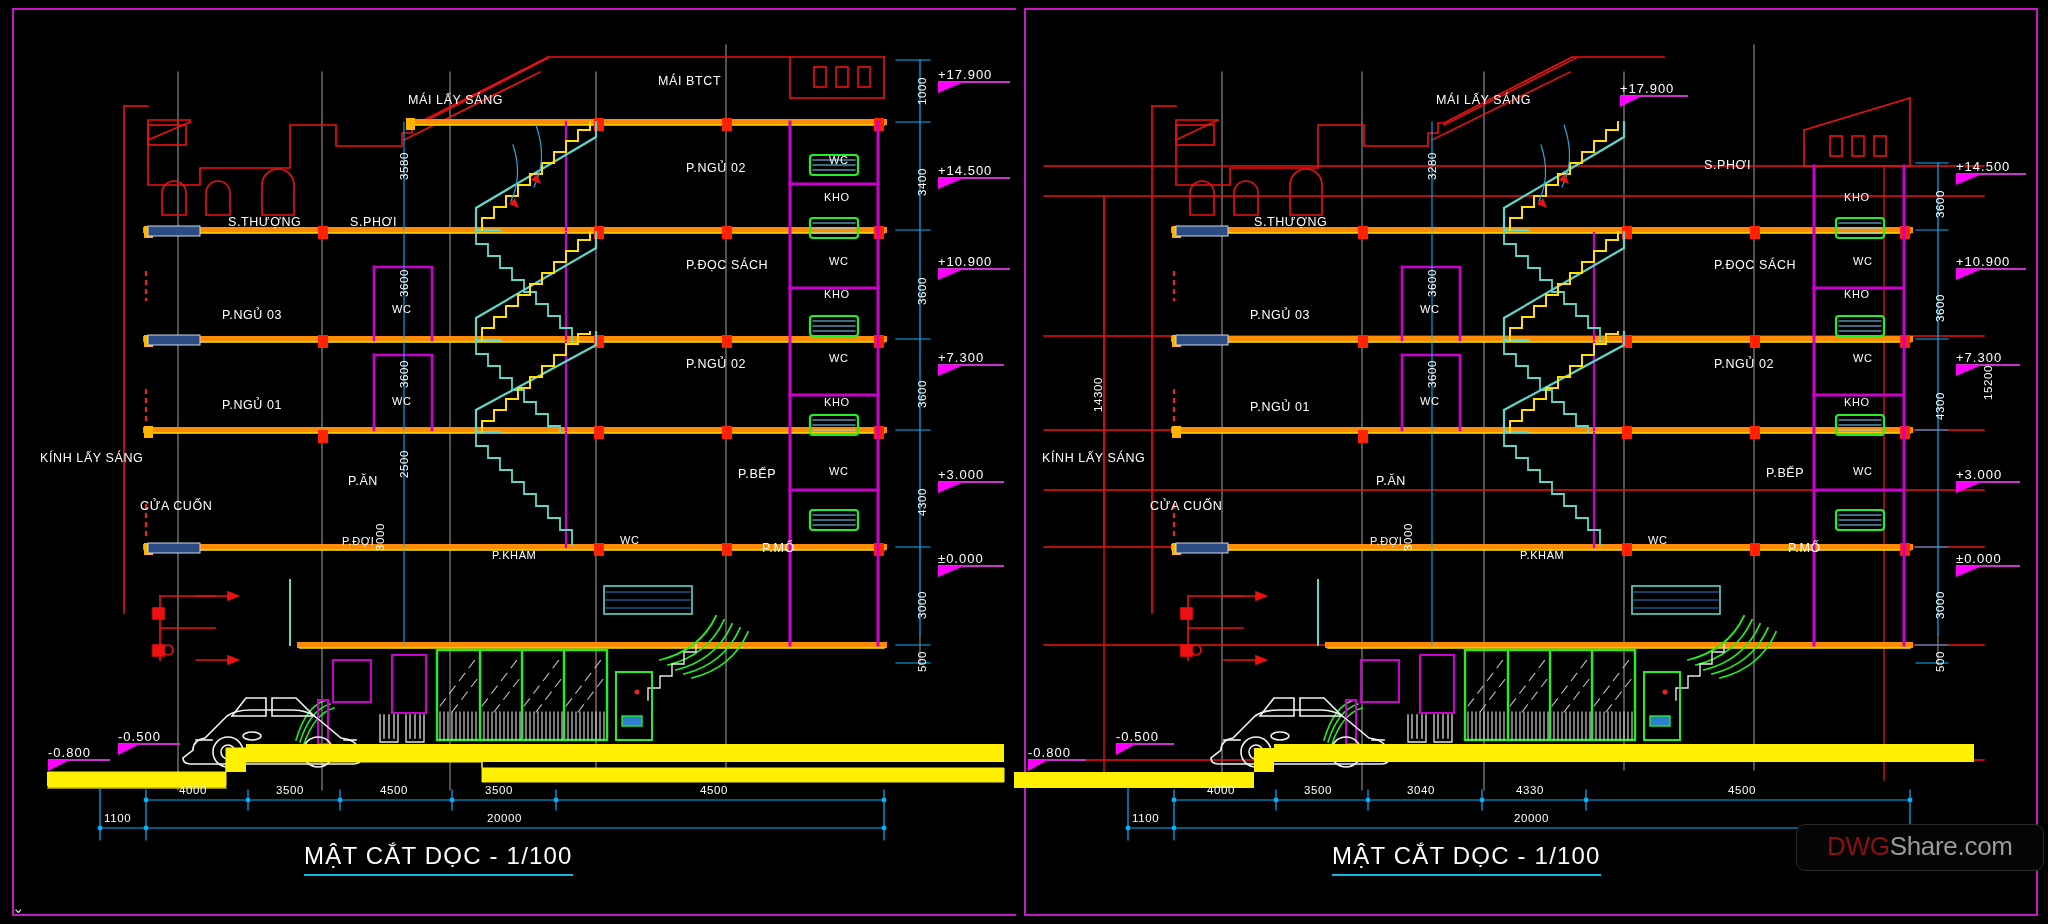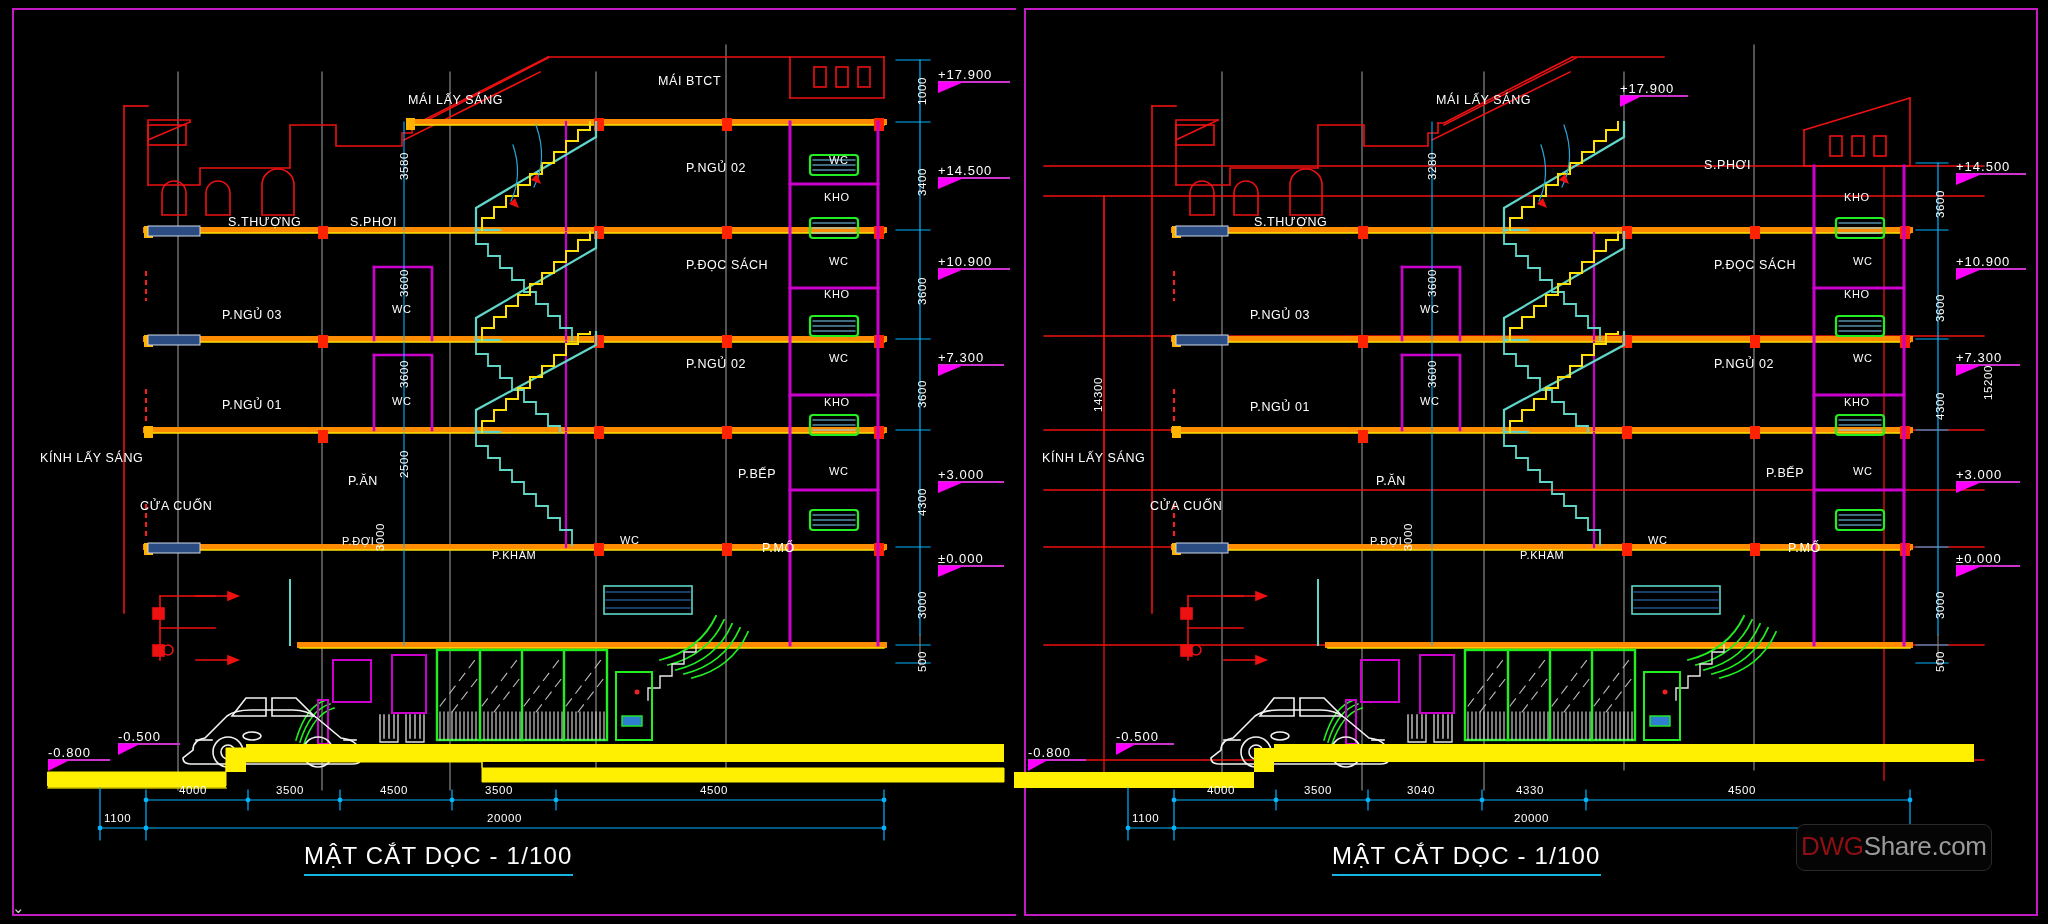--- a/index.html
+++ b/index.html
@@ -20,21 +20,21 @@
   .lbl.dim{font-size:11.5px;}
   .lbl.vert{transform-origin:0 0;transform:rotate(-90deg);}
   .title{position:absolute;color:#fff;font-size:24px;letter-spacing:1.2px;font-family:"Liberation Sans",sans-serif;}
   .title u{text-decoration:none;border-bottom:2px solid #16b6e0;padding-bottom:5px;}
 
   .elev{position:absolute;white-space:nowrap;}
   .elev .etxt{color:#fff;font-size:13px;letter-spacing:1px;display:block;line-height:13px;}
   .elev .ebar{display:block;height:1.5px;background:#cc33cc;width:100%;}
   .elev .etri{display:block;width:0;height:0;border-left:26px solid #ff00ff;border-top:0;border-bottom:11px solid transparent;margin-top:-1px;}
 
-  .wmark{position:absolute;border:1px solid #2a2a2a;border-radius:9px;padding:6px 4px 8px;background:#050505;}
+  .wmark{position:absolute;border:1px solid #2a2a2a;border-radius:9px;padding:6px 30px 8px;background:#050505;}
   .wmark span{font-size:26px;letter-spacing:-.3px;font-family:"Liberation Sans",sans-serif;}
   .wm-red{color:#8f0f12;}
   .wm-grey{color:#9a9a9a;}
 
   .chev{position:absolute;color:#d6d6d6;font-size:15px;line-height:1;}
 </style>
 </head>
 <body>
 
 <div id="stage">

